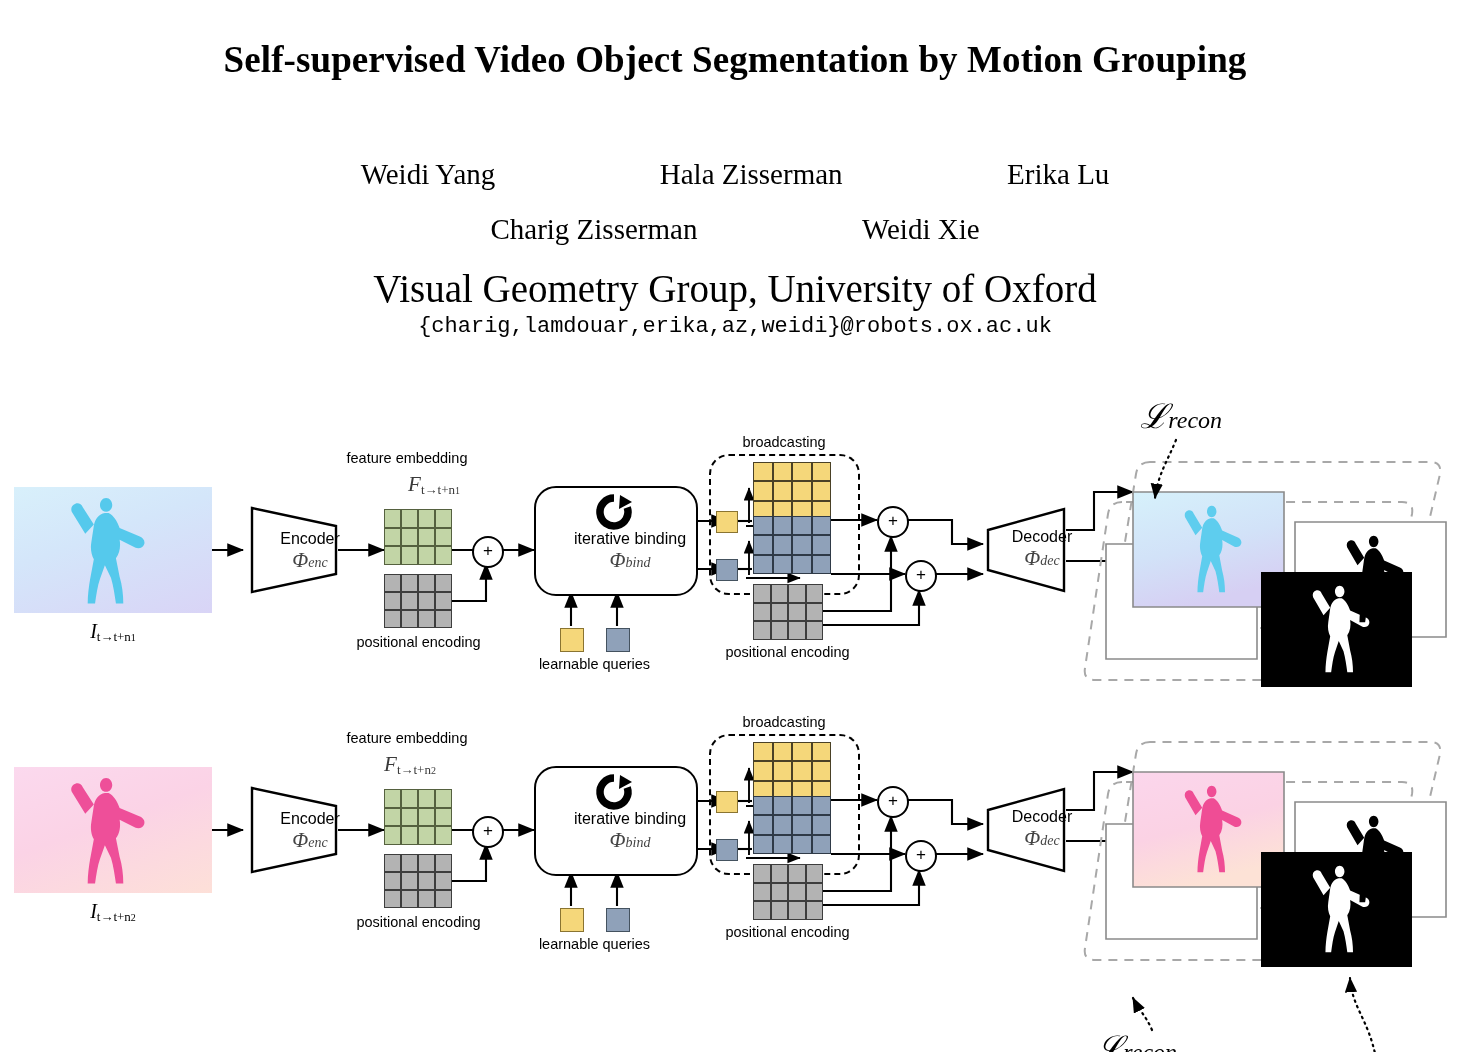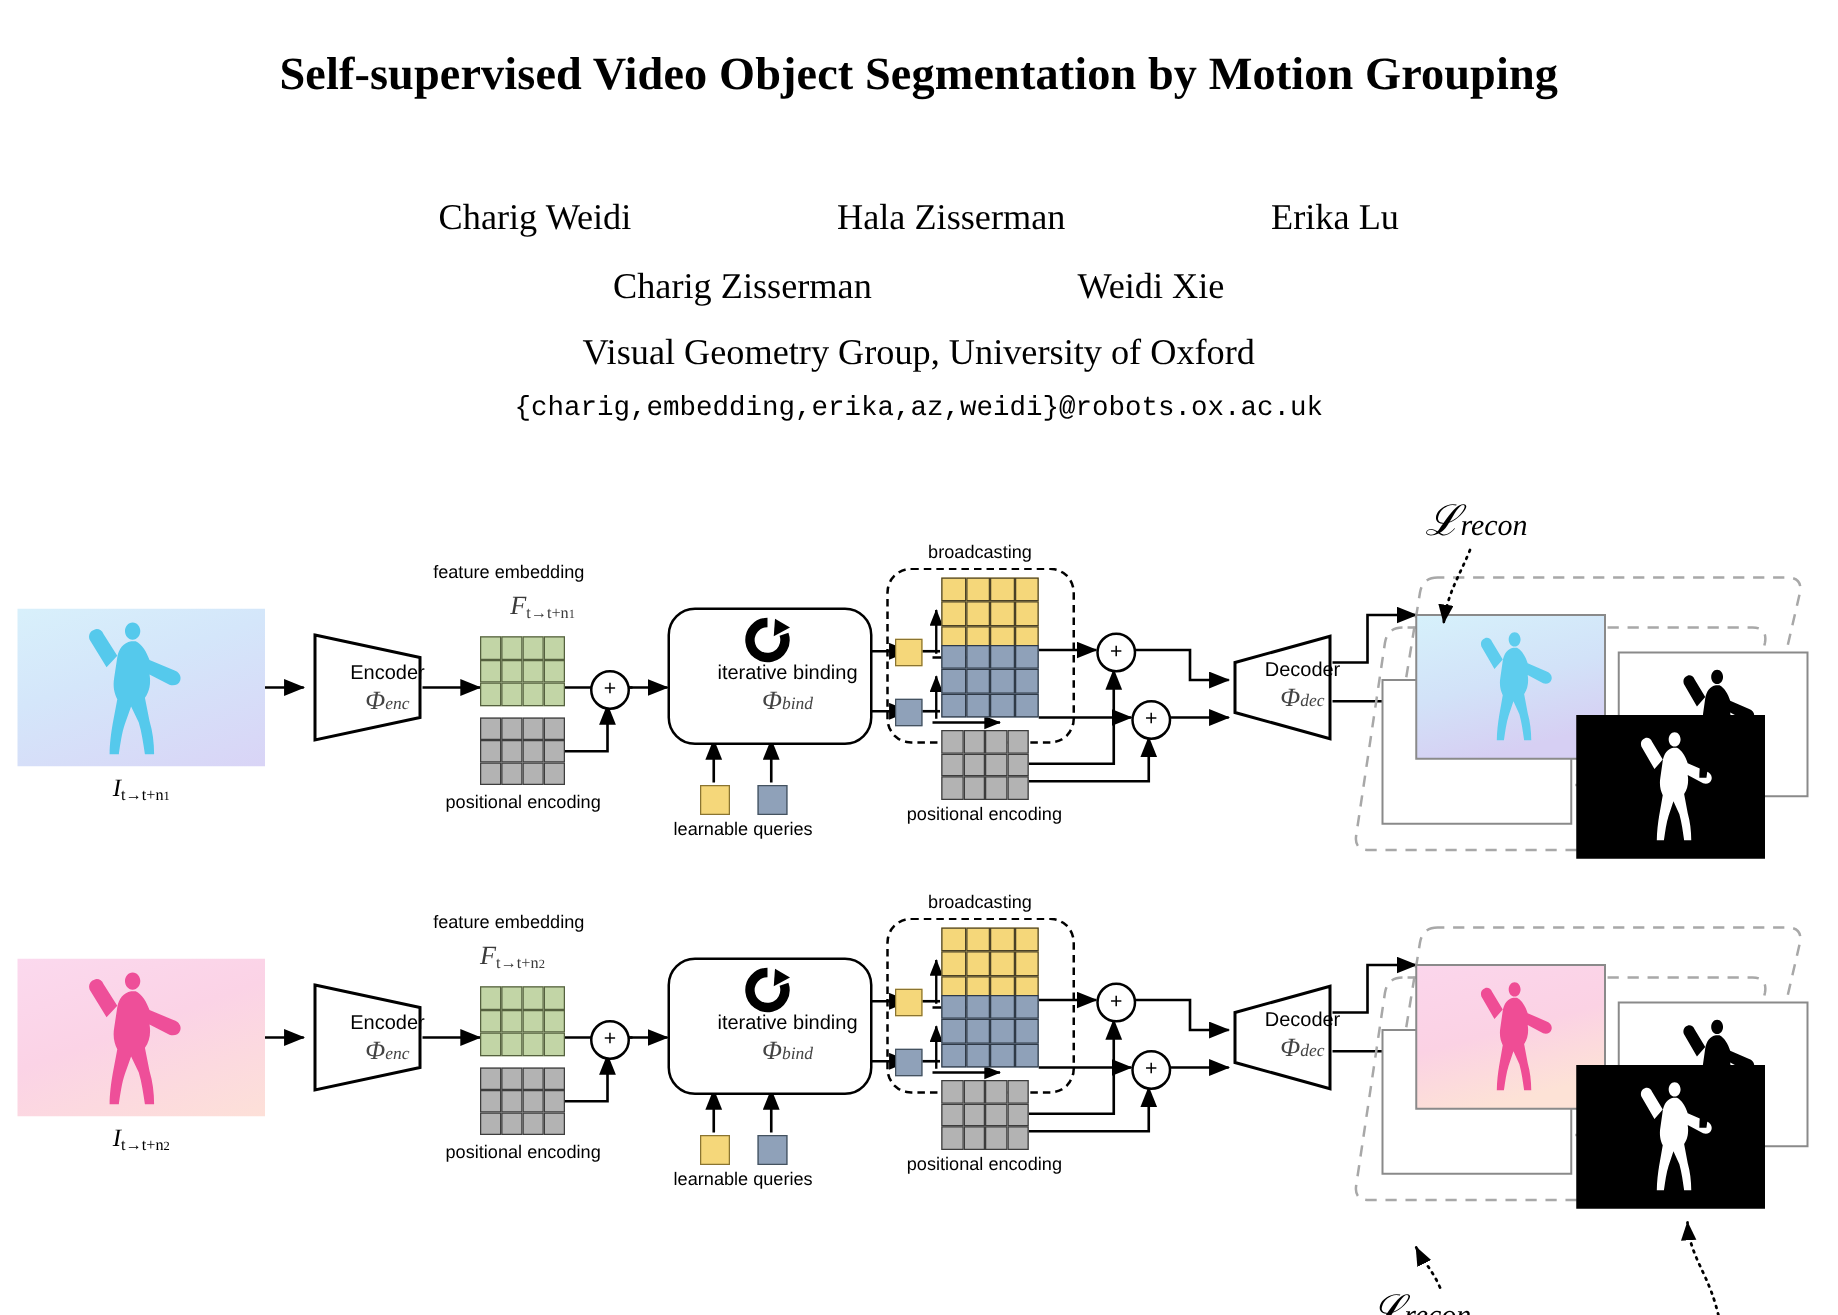--- a/index.html
+++ b/index.html
@@ -9,21 +9,21 @@
   
   .title{position:absolute;top:38px;left:0;width:1470px;text-align:center;
          font-family:"Liberation Serif",serif;font-weight:bold;font-size:37px;
          letter-spacing:.1px;}
   .authors-row{position:absolute;width:1470px;text-align:center;
          font-family:"Liberation Serif",serif;font-size:29px;}
   .authors-row span{display:inline-block;}
   .r1{top:158px;}
   .r2{top:213px;}
   .affil{position:absolute;top:266px;width:1470px;text-align:center;
-         font-family:"Liberation Serif",serif;font-size:29px;}
+         font-family:"Liberation Serif",serif;font-size:39px;}
   .email{position:absolute;top:314px;width:1470px;text-align:center;
          font-family:"Liberation Mono",monospace;font-size:22px;}
 
   
   #figure{position:absolute;left:0;top:378px;width:1470px;height:674px;}
   .row{position:absolute;left:0;width:1470px;height:300px;}
   #row1{top:0;}
   #row2{top:280px;}
 
   
@@ -76,35 +76,35 @@
   .loss .cal{font-size:34px;font-style:italic;font-family:"Liberation Serif",serif;}
 
   svg.ov{position:absolute;left:0;top:0;overflow:visible;}
 </style>
 </head>
 <body>
 
 <div class="title">Self-supervised Video Object Segmentation by Motion Grouping</div>
 
 <div class="authors-row r1">
-  <span>Charig Weidi</span>
+  <span>Weidi Yang</span>
   <span style="width:150px"></span>
   <span>Hala Zisserman</span>
   <span style="width:150px"></span>
   <span>Erika Lu</span>
 </div>
 
 <div class="authors-row r2">
   <span>Charig Zisserman</span>
   <span style="width:150px"></span>
   <span>Weidi Xie</span>
 </div>
 
 <div class="affil">Visual Geometry Group, University of Oxford</div>
-<div class="email">{charig,embedding,erika,az,weidi}@robots.ox.ac.uk</div>
+<div class="email">{charig,lamdouar,erika,az,weidi}@robots.ox.ac.uk</div>
 
 <div id="figure">
 
   <svg class="ov" width="1470" height="674">
     <defs>
       <marker id="ah" markerWidth="9" markerHeight="9" refX="7.5" refY="3.2" orient="auto">
         <path d="M0,0 L8,3.2 L0,6.4 z" fill="#000"></path>
       </marker>
       <marker id="ahs" markerWidth="8" markerHeight="8" refX="6.6" refY="2.8" orient="auto">
         <path d="M0,0 L7,2.8 L0,5.6 z" fill="#000"></path>

